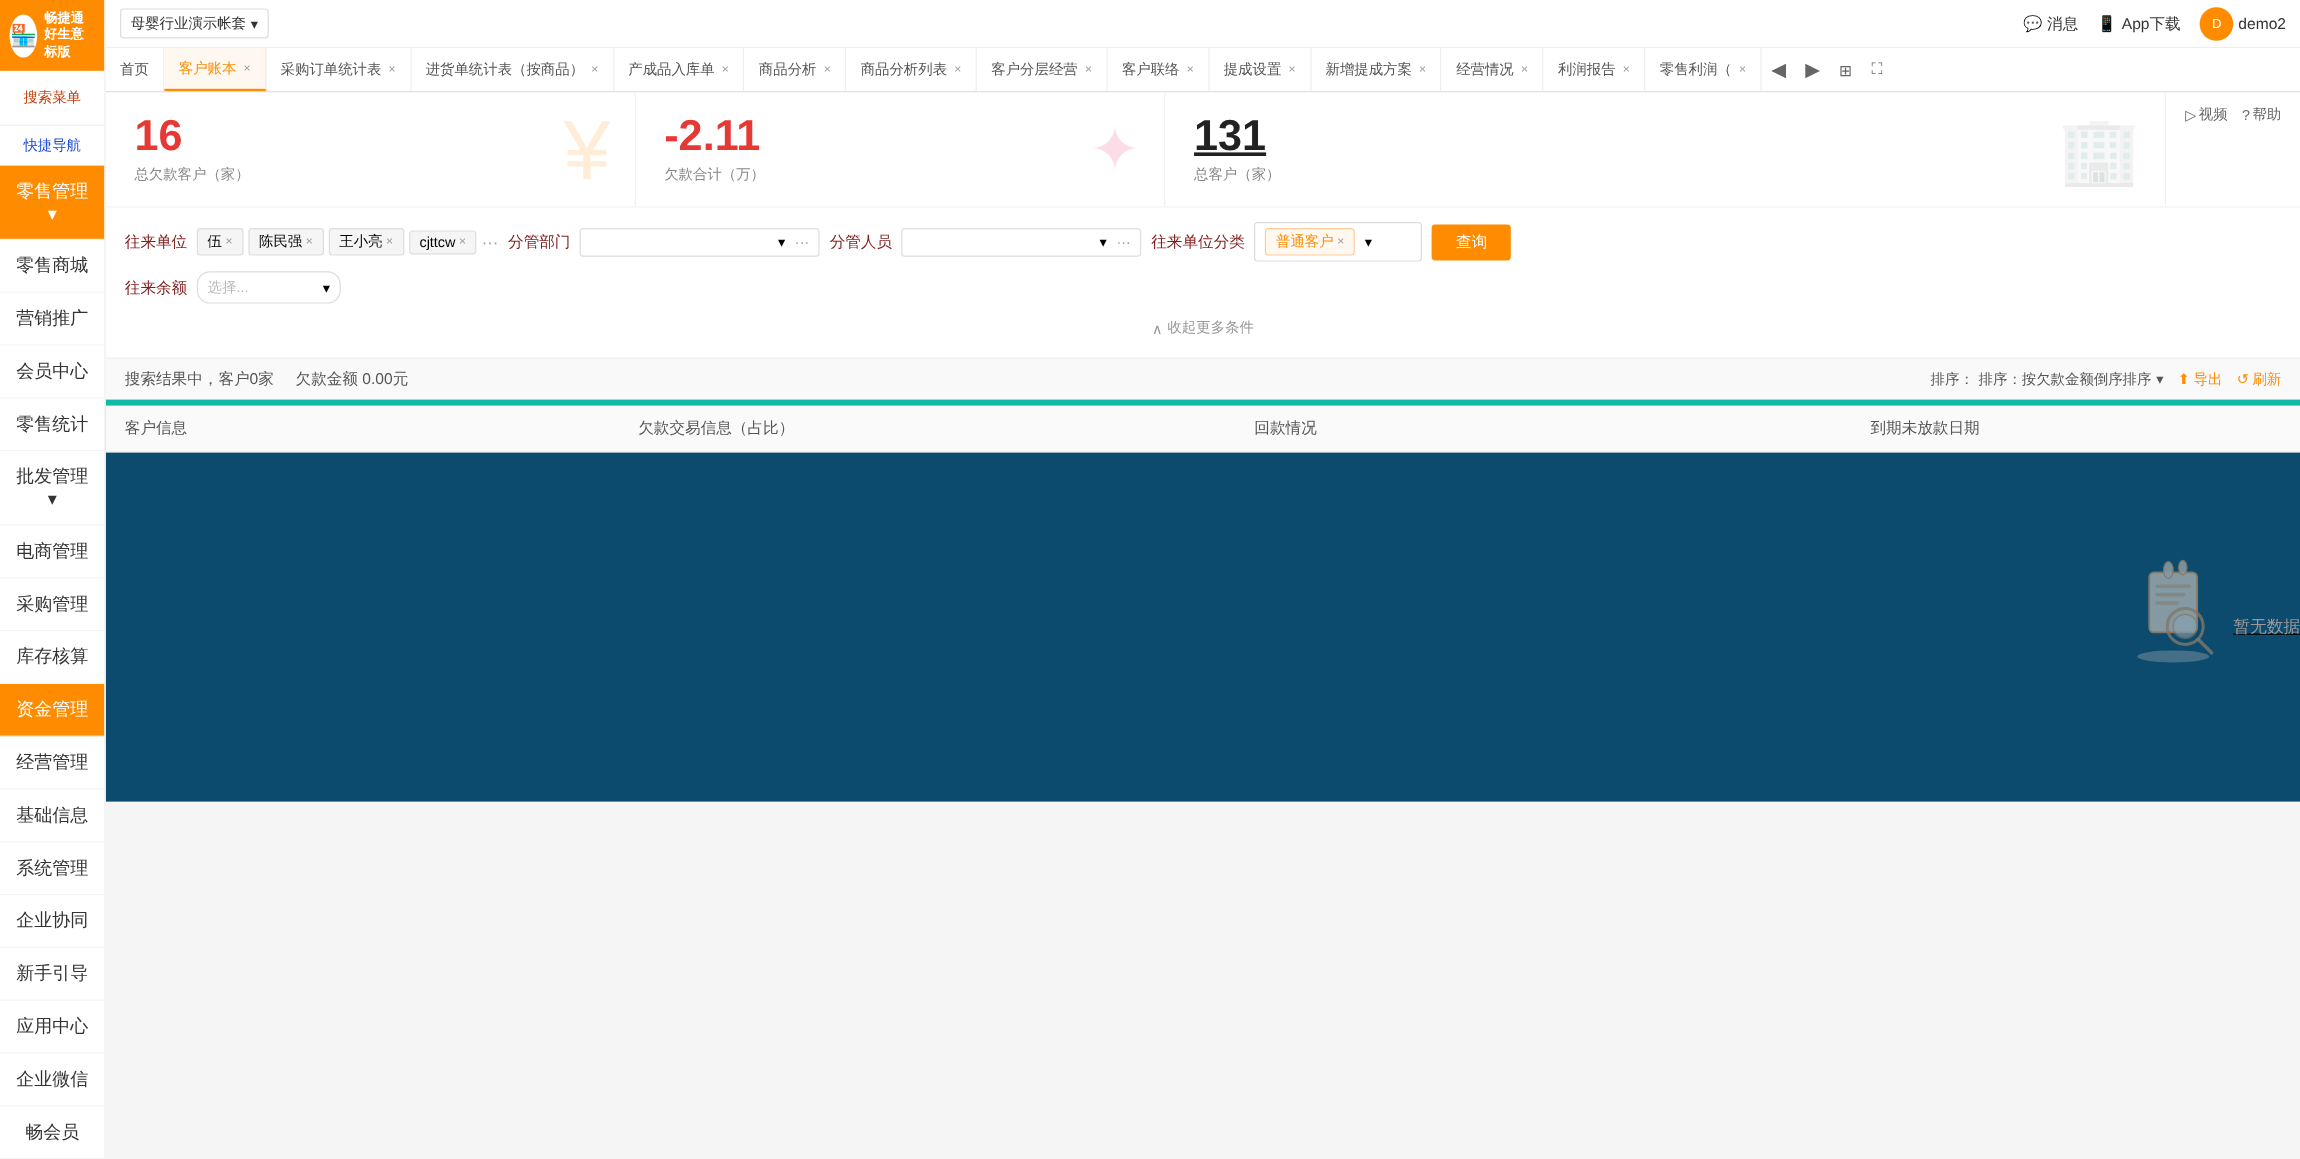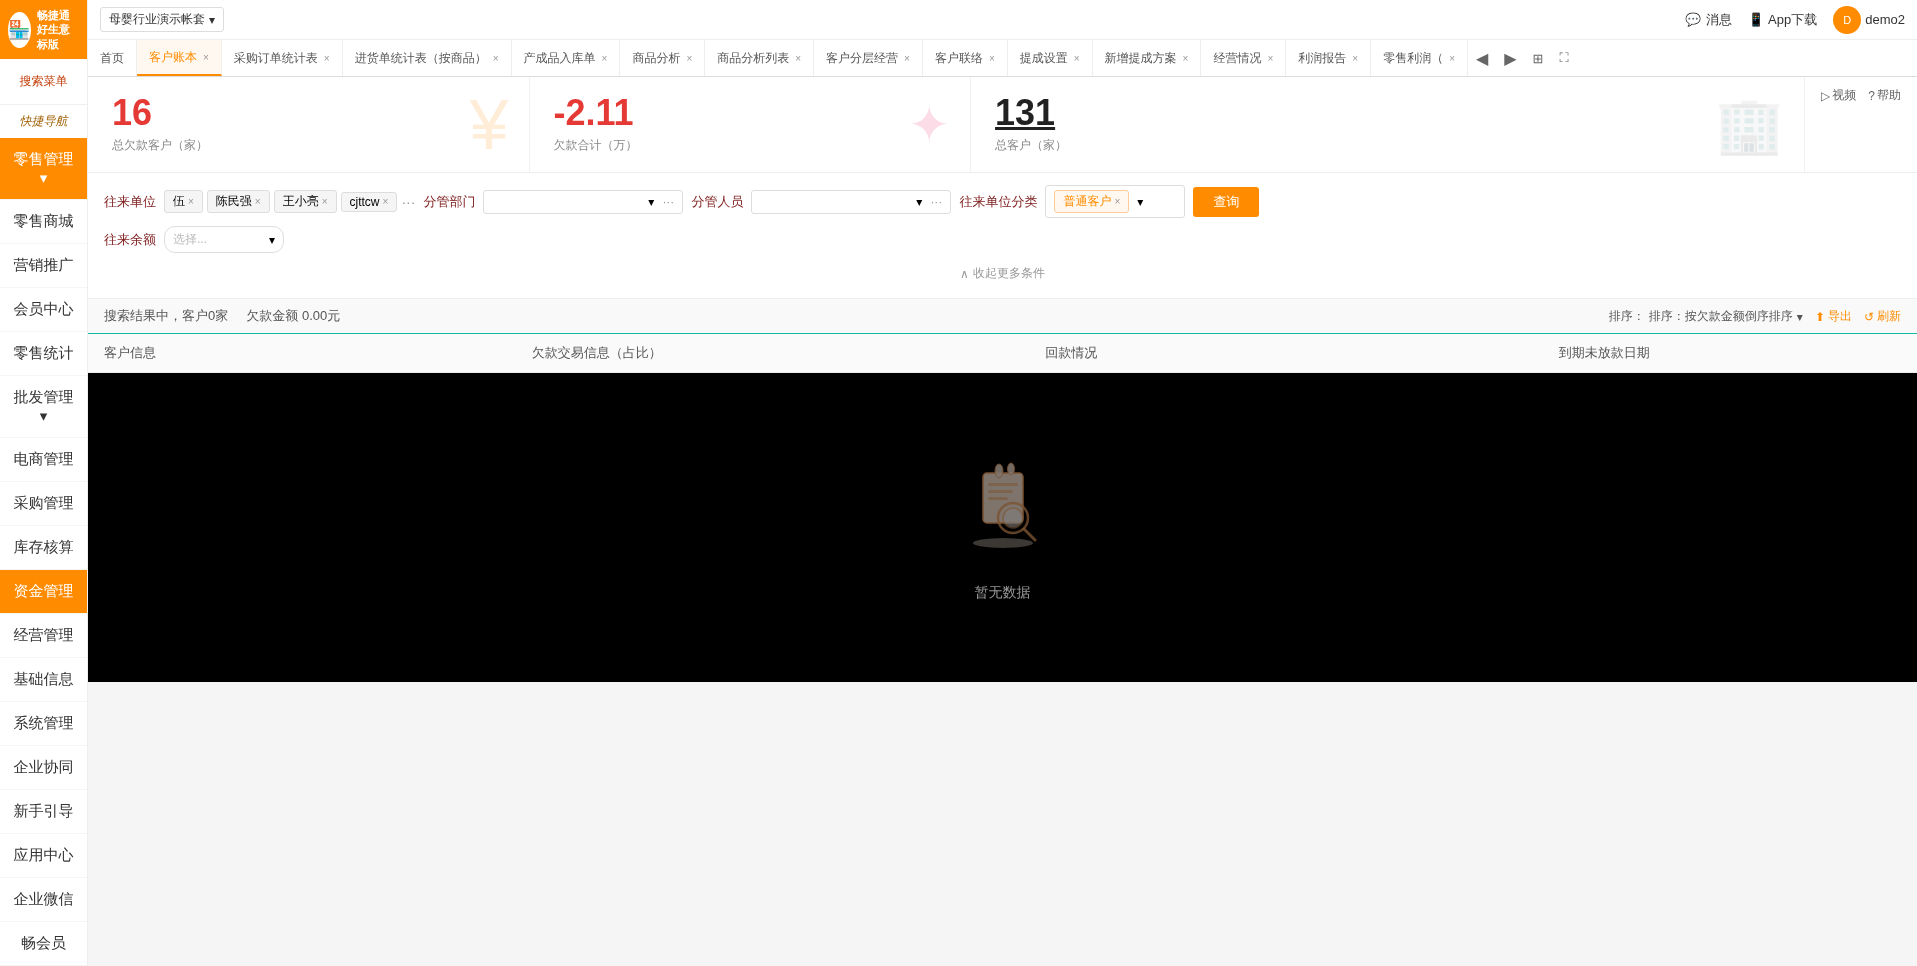--- a/index.html
+++ b/index.html
@@ -7,21 +7,21 @@
 
     
     .sidebar { width: 88px; background: #fff; display: flex; flex-direction: column; border-right: 1px solid #eee; flex-shrink: 0; height: 100vh; overflow-y: auto; }
     .sidebar-logo { background: #ff8c00; padding: 10px 8px; display: flex; align-items: center; gap: 6px; min-height: 50px; }
     .sidebar-logo-icon { width: 36px; height: 36px; background: #fff; border-radius: 50%; display: flex; align-items: center; justify-content: center; font-size: 18px; }
     .sidebar-logo-text { color: #fff; font-size: 11px; line-height: 1.3; font-weight: bold; }
     .sidebar-search { padding: 10px 8px; border-bottom: 1px solid #f0f0f0; }
     .sidebar-search-btn { width: 100%; background: none; border: none; color: #c2410c; font-size: 12px; cursor: pointer; text-align: center; padding: 4px; }
     .sidebar-nav-item { padding: 12px 8px; text-align: center; font-size: 15px; color: #333; cursor: pointer; border-bottom: 1px solid #f5f5f5; }
     .sidebar-nav-item.active { background: #ff8c00; color: #fff; }
-    .sidebar-quick { padding: 8px; text-align: center; font-size: 12px; color: #a16207; cursor: pointer; font-style: italic; }
+    .sidebar-quick { padding: 8px; text-align: center; font-size: 12px; color: #1d4ed8; cursor: pointer; }
 
     
     .main { flex: 1; display: flex; flex-direction: column; overflow: hidden; }
 
     
     .top-header { background: #fff; height: 40px; display: flex; align-items: center; justify-content: space-between; padding: 0 12px; border-bottom: 1px solid #eee; flex-shrink: 0; }
     .top-header-left { display: flex; align-items: center; gap: 8px; }
     .dropdown-selector { display: flex; align-items: center; gap: 4px; font-size: 12px; color: #333; cursor: pointer; border: 1px solid #ddd; border-radius: 3px; padding: 3px 8px; }
     .top-header-right { display: flex; align-items: center; gap: 16px; font-size: 13px; color: #333; }
     .top-header-right-item { display: flex; align-items: center; gap: 4px; cursor: pointer; }
@@ -55,36 +55,36 @@
     .filter-row { display: flex; align-items: center; gap: 8px; flex-wrap: wrap; margin-bottom: 8px; }
     .filter-row:last-child { margin-bottom: 0; }
     .filter-label { font-size: 13px; color: #7f1d1d; white-space: nowrap; }
     .filter-tags { display: flex; align-items: center; gap: 4px; flex-wrap: wrap; }
     .filter-tag { background: #f5f5f5; border: 1px solid #ddd; border-radius: 3px; padding: 2px 8px; font-size: 12px; display: flex; align-items: center; gap: 3px; }
     .filter-tag-close { cursor: pointer; color: #999; font-size: 10px; }
     .filter-more { color: #999; cursor: pointer; font-size: 14px; }
     .collapse-btn { display: flex; align-items: center; gap: 4px; color: #999; font-size: 12px; cursor: pointer; margin: 4px auto; }
 
     
-    .search-summary { background: #f9f9f9; padding: 8px 16px; font-size: 13px; color: #555; display: flex; align-items: flex-end; justify-content: space-between; border-bottom: 1px solid #14b8a6; }
+    .search-summary { background: #f9f9f9; padding: 8px 16px; font-size: 13px; color: #555; display: flex; align-items: center; justify-content: space-between; border-bottom: 5px solid #14b8a6; }
     .search-summary-right { display: flex; align-items: center; gap: 12px; font-size: 12px; color: #555; }
     .sort-select { display: flex; align-items: center; gap: 4px; cursor: pointer; }
     .action-btn { display: flex; align-items: center; gap: 3px; cursor: pointer; color: #ff8c00; }
 
     
-    .table-container { background: #000000; margin: 0; }
+    .table-container { background: #0c4a6e; margin: 0; }
     .table-header { display: flex; padding: 10px 16px; border-bottom: 1px solid #eee; background: #fafafa; }
     .table-col { font-size: 13px; color: #555; font-weight: 500; }
     .col-customer { flex: 2.5; }
     .col-debt { flex: 3; }
     .col-repay { flex: 3; }
     .col-date { flex: 2; }
 
     
-    .empty-state { display: flex; flex-direction: column; align-items: center; justify-content: space-between; padding: 80px 0; }
+    .empty-state { display: flex; flex-direction: row; align-items: center; justify-content: flex-end; padding: 80px 0; text-decoration: underline; }
     .empty-icon { font-size: 80px; margin-bottom: 12px; opacity: 0.5; }
     .empty-text { font-size: 14px; color: #999; }
     .query-btn { background: #ff8c00; color: #fff; border: none; border-radius: 3px; padding: 6px 20px; font-size: 13px; cursor: pointer; white-space: nowrap; }
     .inline-select { display: inline-flex; align-items: center; gap: 4px; border: 1px solid #ddd; border-radius: 3px; padding: 4px 8px; font-size: 12px; min-width: 200px; background: #fff; cursor: pointer; }
     .inline-select-arrow { margin-left: auto; }
   </style>
 </head>
 <body>
 
 <div class="sidebar">

